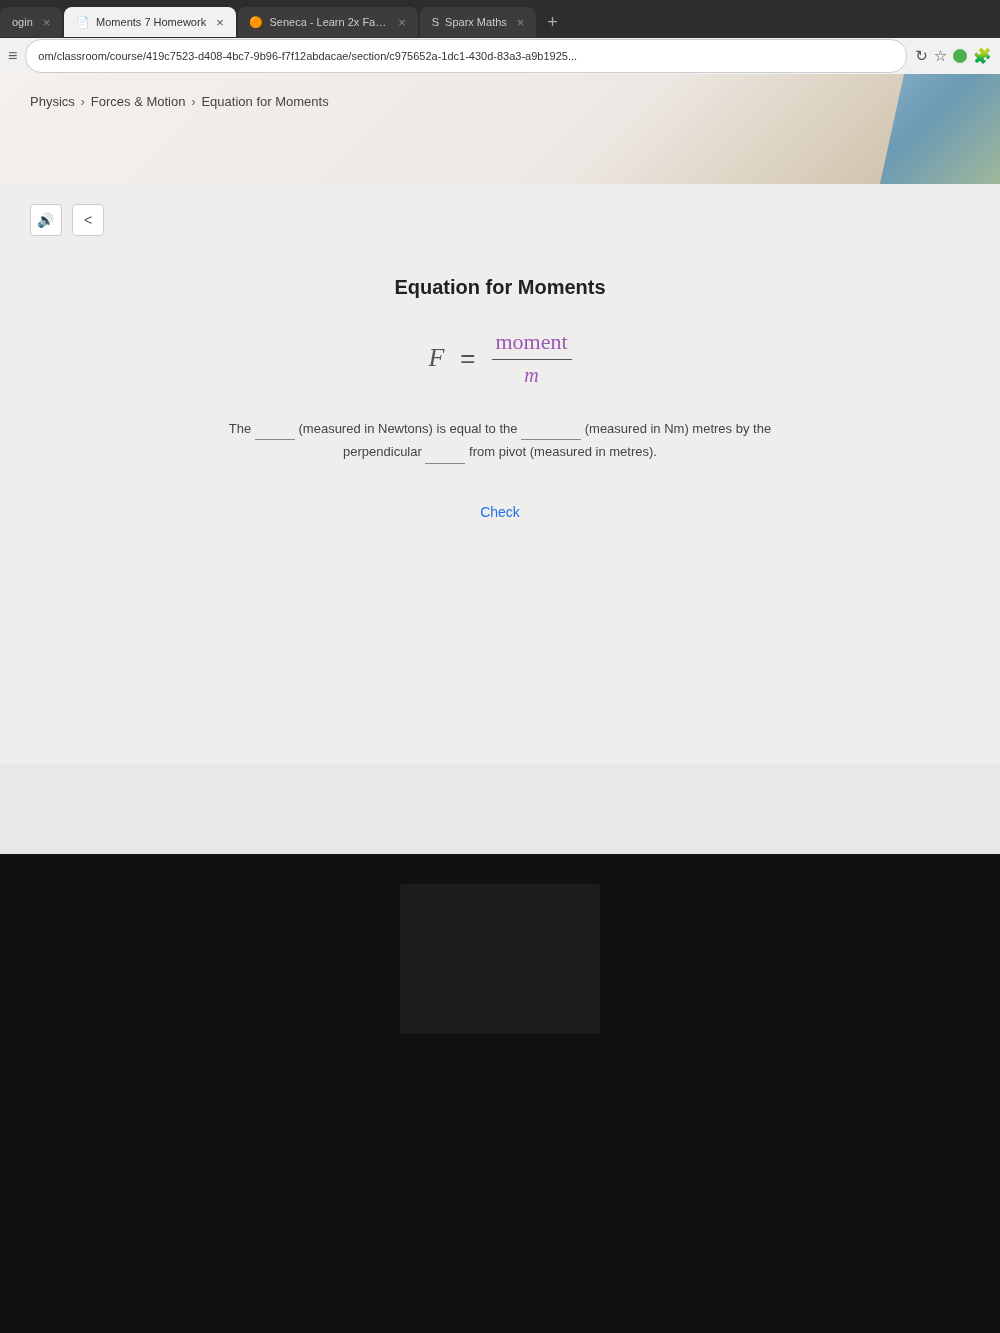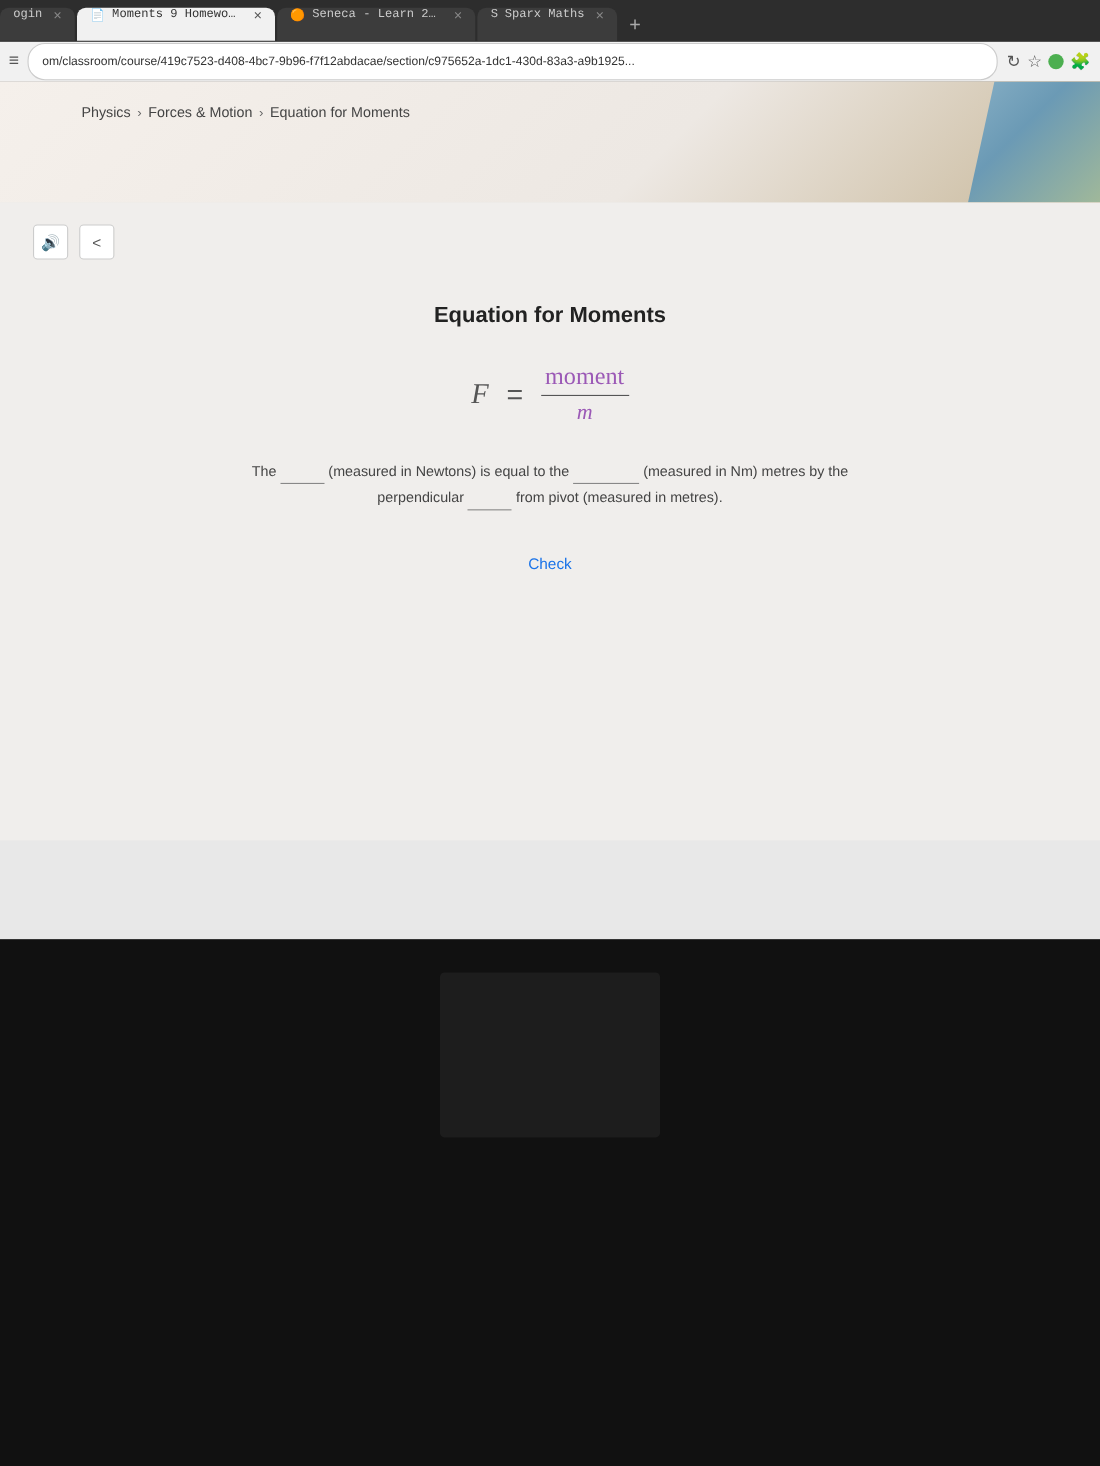--- a/index.html
+++ b/index.html
@@ -21,32 +21,32 @@
       display: flex;
       align-items: center;
       background: #2d2d2d;
       padding: 6px 0 0 0;
       height: 38px;
       gap: 0;
     }
 
     .tab {
       display: flex;
+      align-items: center;
       padding: 0 12px;
       height: 30px;
       background: #3c3c3c;
       border-radius: 8px 8px 0 0;
       color: #ccc;
       font-size: 12px;
       gap: 6px;
       cursor: pointer;
       white-space: nowrap;
       max-width: 180px;
       overflow: hidden;
-      font-family: Liberation Mono, monospace;
     }
 
     .tab.active {
       background: #f1f1f1;
       color: #333;
     }
 
     .tab .tab-icon {
       font-size: 11px;
       flex-shrink: 0;
@@ -165,21 +165,20 @@
 
     .breadcrumb {
       display: flex;
       align-items: center;
       gap: 6px;
       font-size: 13px;
       color: #444;
       margin-bottom: 8px;
       position: relative;
       z-index: 1;
-      margin-left: 44px;
     }
 
     .breadcrumb-item {
       color: #444;
     }
 
     .breadcrumb-separator {
       color: #666;
       font-size: 12px;
     }
@@ -351,21 +350,21 @@
   <div class="tab-bar">
 
     <div class="tab">
       <span class="tab-label">ogin</span>
       <span class="tab-close">×</span>
     </div>
     <div class="tab-spacer"></div>
 
     <div class="tab active">
       <span class="tab-icon">📄</span>
-      <span class="tab-label">Moments 9 Homework</span>
+      <span class="tab-label">Moments 7 Homework</span>
       <span class="tab-close">×</span>
     </div>
     <div class="tab-spacer"></div>
 
     <div class="tab">
       <span class="tab-icon">🟠</span>
       <span class="tab-label">Seneca - Learn 2x Faster</span>
       <span class="tab-close">×</span>
     </div>
     <div class="tab-spacer"></div>

